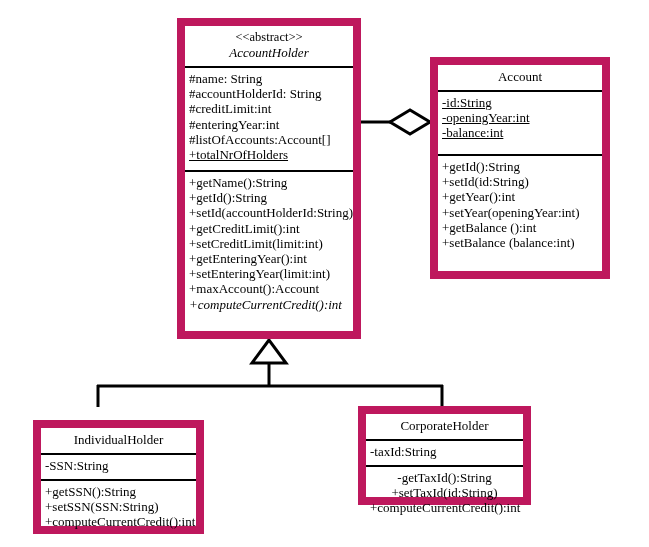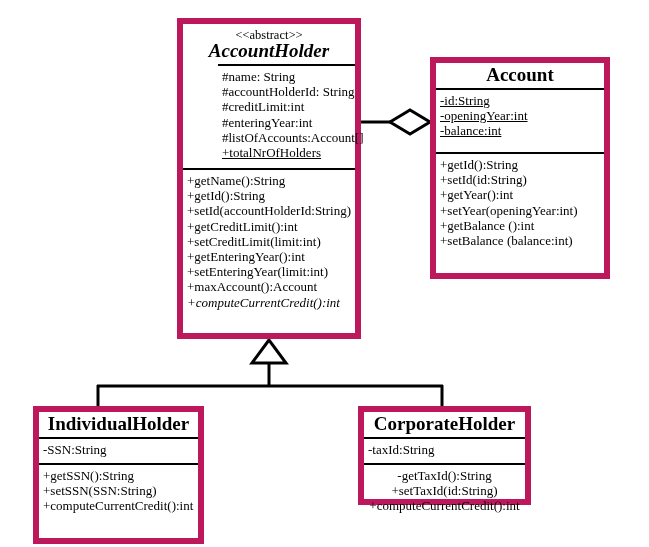--- a/index.html
+++ b/index.html
@@ -30,42 +30,42 @@
     top: 0;
     width: 649px;
     height: 547px;
     z-index: 1;
   }
   
   .uml-class {
     position: absolute;
     z-index: 2;
     background: #ffffff;
-    border: 6px solid #be185d;
+    border: 8px solid #be185d;
     box-sizing: border-box;
   }
   .uml-compartment {
     box-sizing: border-box;
     padding: 3px 4px 4px 4px;
   }
   .uml-compartment + .uml-compartment {
     border-top: 2px solid #000000;
   }
   .uml-header {
     text-align: center;
     padding: 4px 4px 5px 4px;
   }
   .uml-stereotype {
     font-size: 12.5px;
     line-height: 15px;
     display: block;
   }
   .uml-classname {
-    font-weight: bold;
-    font-size: 19px;
+    font-weight: normal;
+    font-size: 13px;
     line-height: 16px;
     display: block;
   }
   .uml-classname.abstract {
     font-style: italic;
   }
   .uml-member {
     font-size: 13px;
     line-height: 15.2px;
     white-space: nowrap;
@@ -77,37 +77,37 @@
   .uml-member.abstract {
     font-style: italic;
   }
   
   #class-accountholder {
     left: 177px;
     top: 18px;
     width: 184px;
     height: 321px;
   }
-  #class-accountholder .attrs { min-height: 104px; margin-left: 35px; }
+  #class-accountholder .attrs { min-height: 104px; }
   #class-accountholder .ops { min-height: 178px; }
 
   #class-account {
     left: 430px;
     top: 57px;
     width: 180px;
     height: 222px;
   }
   #class-account .attrs { min-height: 64px; text-decoration: underline; }
   #class-account .ops { min-height: 115px; }
 
   #class-individualholder {
     left: 33px;
-    top: 406px;
+    top: 420px;
     width: 171px;
-    height: 138px;
+    height: 114px;
   }
   #class-individualholder .attrs { min-height: 26px; }
   #class-individualholder .ops { min-height: 56px; }
 
   #class-corporateholder {
     left: 358px;
     top: 406px;
     width: 173px;
     height: 99px;
   }

